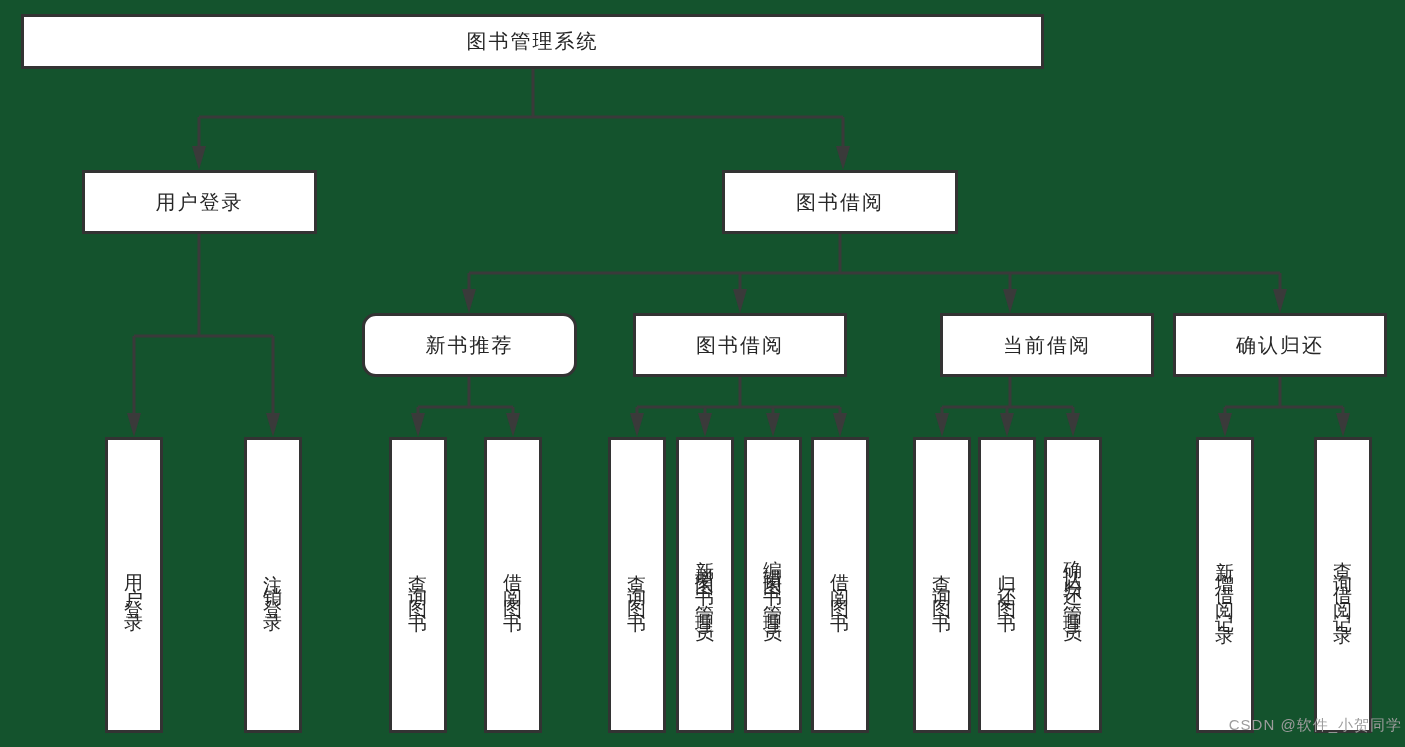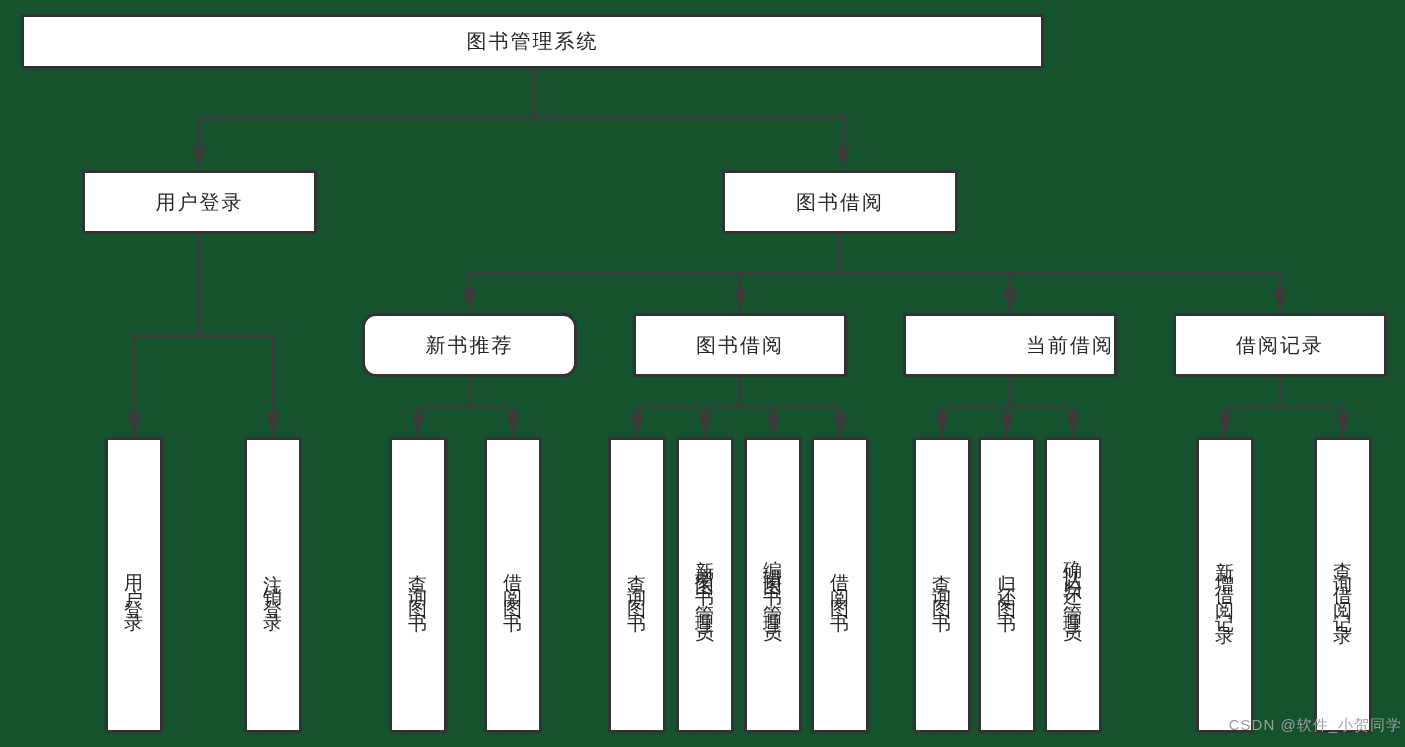--- a/index.html
+++ b/index.html
@@ -107,25 +107,25 @@
   <div class="box hbox" style="left:722px;top:170px;width:236px;height:64px;">
     <span>图书借阅</span>
   </div>
 
   <div class="box hbox" style="left:362px;top:313px;width:215px;height:64px;border-radius:14px;">
     <span>新书推荐</span>
   </div>
   <div class="box hbox" style="left:633px;top:313px;width:214px;height:64px;">
     <span>图书借阅</span>
   </div>
-  <div class="box hbox" style="left:903px;top:313px;width:214px;height:64px;justify-content:flex-end;">
+  <div class="box hbox" style="left:940px;top:313px;width:214px;height:64px;">
     <span>当前借阅</span>
   </div>
   <div class="box hbox" style="left:1173px;top:313px;width:214px;height:64px;">
-    <span>借阅记录</span>
+    <span>确认归还</span>
   </div>
 
   <div class="box leaf" style="left:105px;">
     <span class="vtext">用户登录</span>
   </div>
   <div class="box leaf" style="left:244px;">
     <span class="vtext">注销登录</span>
   </div>
 
   <div class="box leaf" style="left:389px;">

